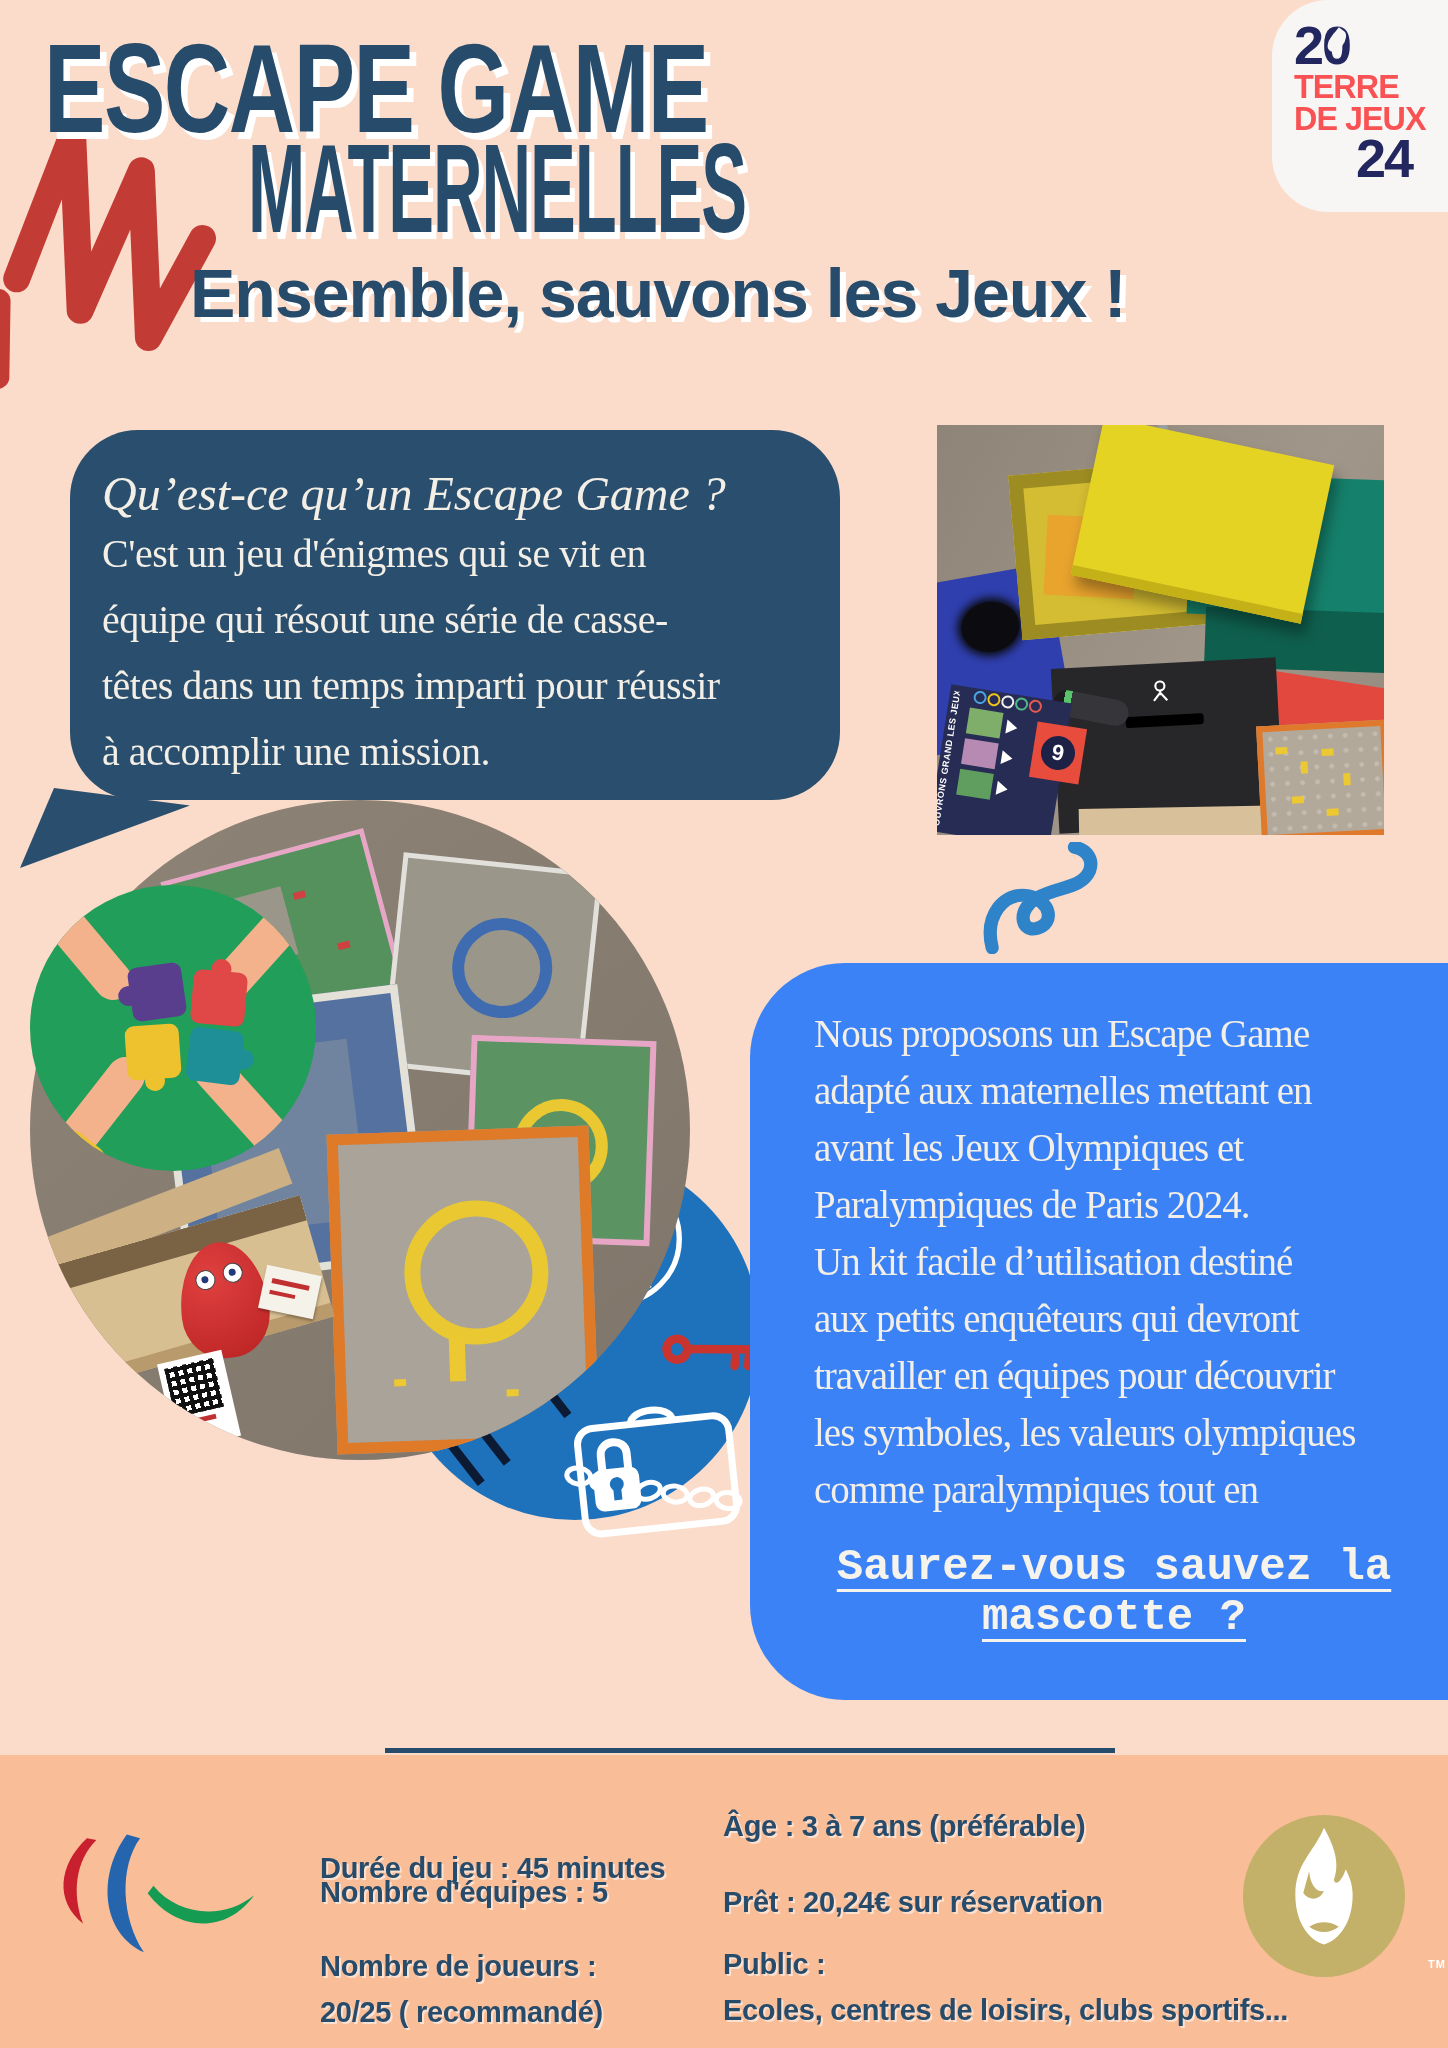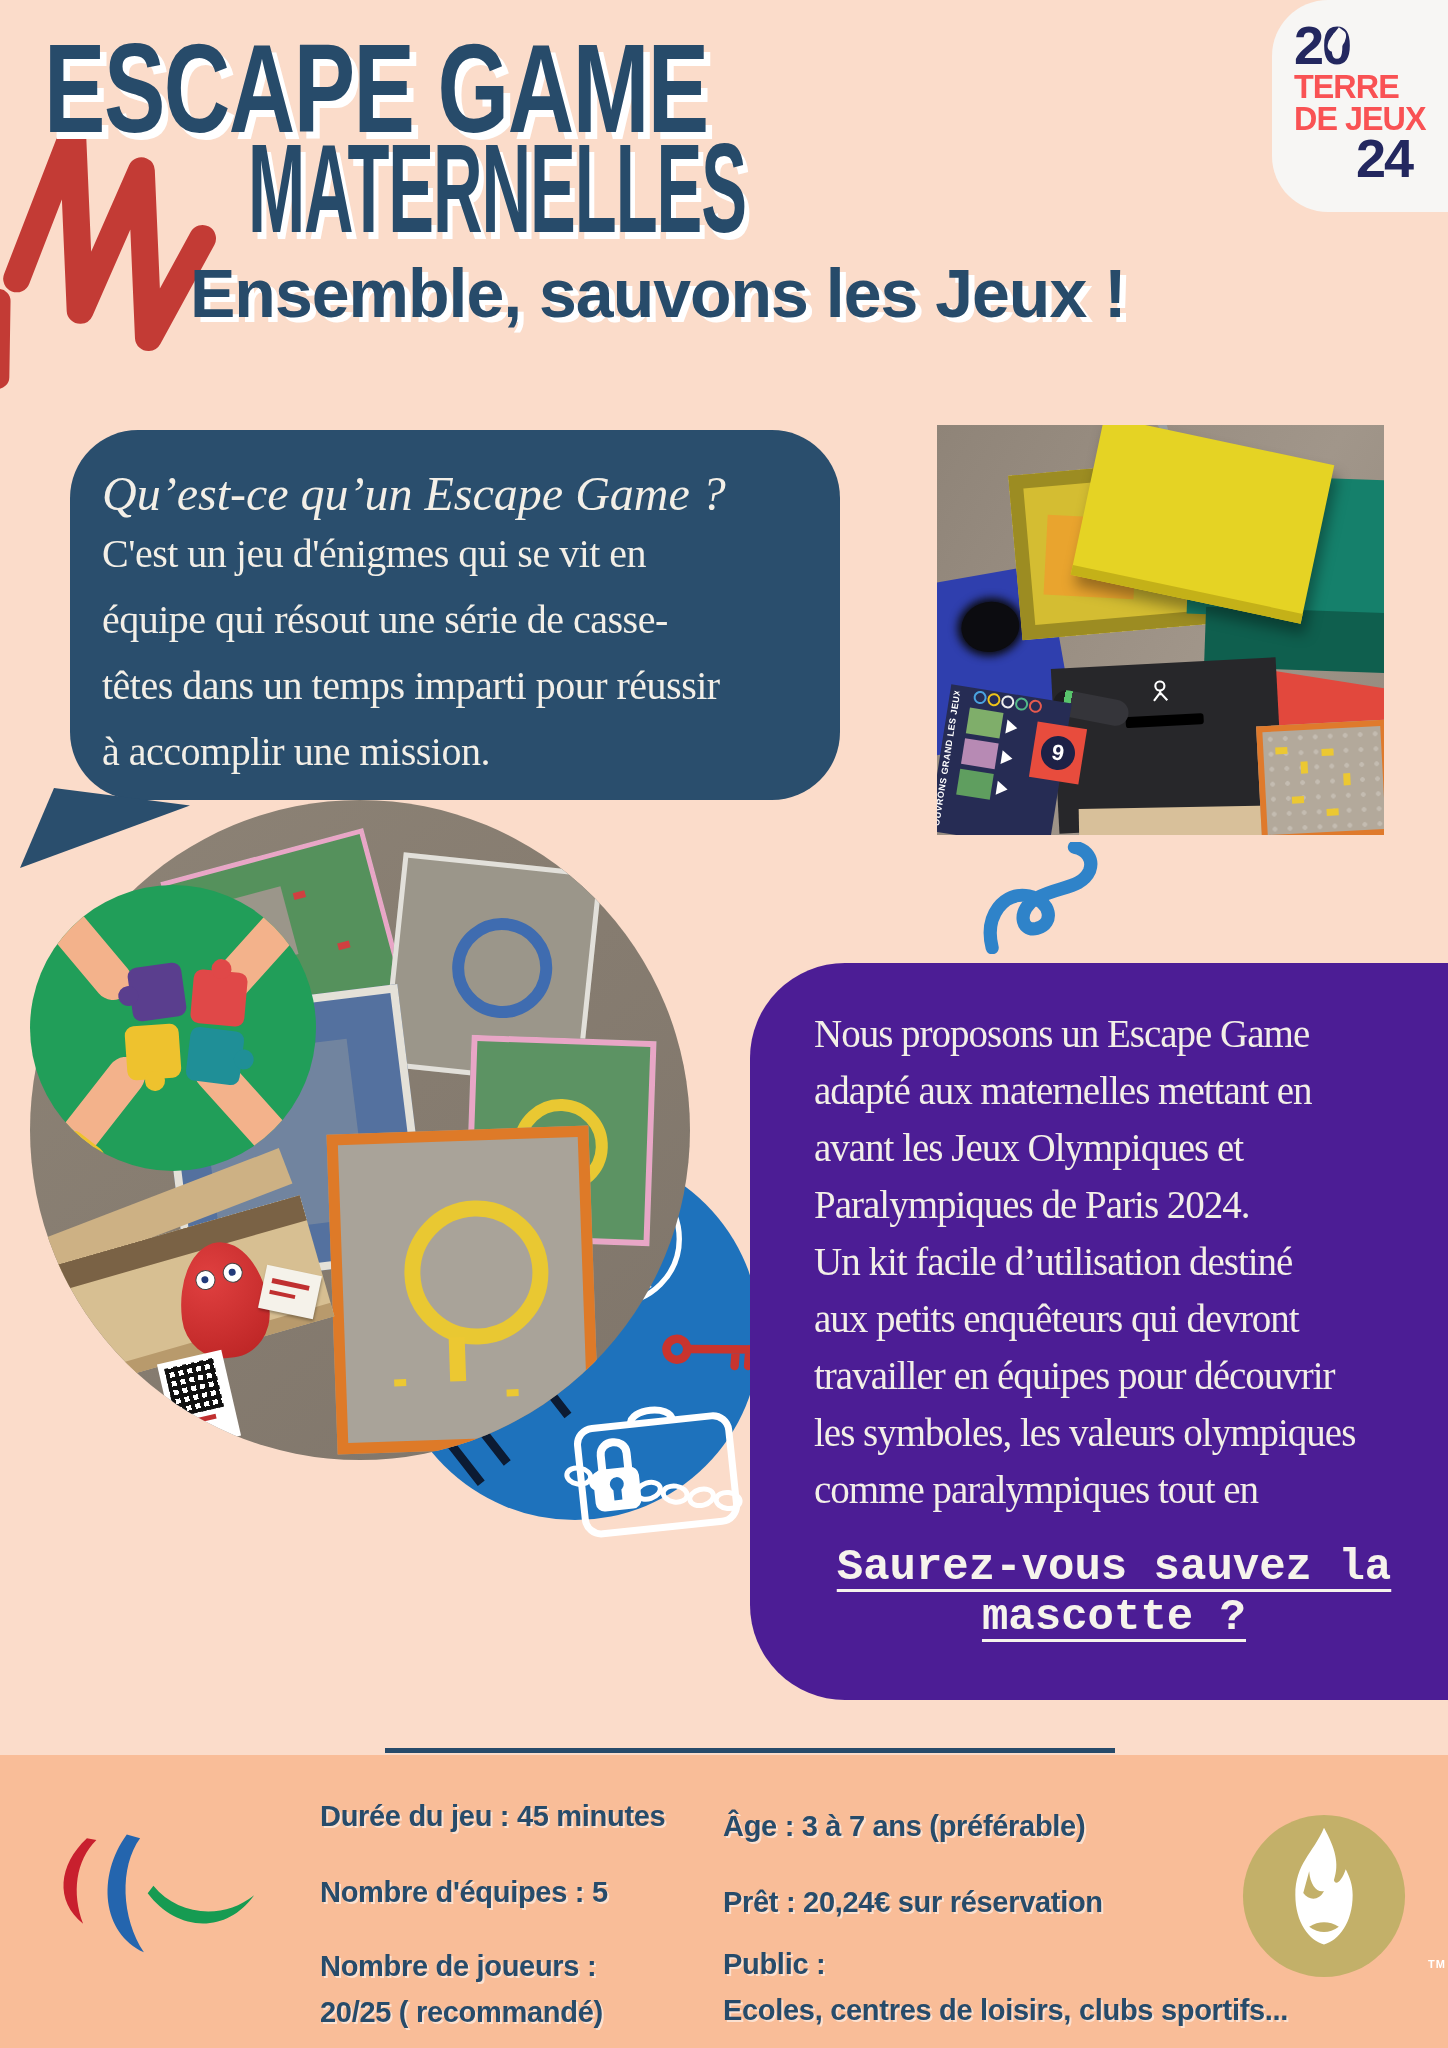--- a/index.html
+++ b/index.html
@@ -93,21 +93,21 @@
   .meye i{position:absolute;left:5px;top:5px;width:7px;height:7px;background:#223a7a;border-radius:50%;display:block;}
   .tag{left:232px;top:470px;width:56px;height:44px;background:#f5f2ea;transform:rotate(12deg);box-shadow:1px 2px 3px rgba(0,0,0,.3);}
   .tag i{position:absolute;left:8px;top:12px;width:38px;height:5px;background:#c03030;display:block;}
   .tag em{position:absolute;left:8px;top:24px;width:26px;height:4px;background:#c03030;display:block;}
   .qr-card{left:136px;top:556px;width:66px;height:88px;background:#fff;transform:rotate(-13deg);padding:6px;box-sizing:border-box;}
   .qr{width:50px;height:50px;background-image:repeating-linear-gradient(0deg,#111 0 4px,transparent 4px 9px),
       repeating-linear-gradient(90deg,#111 0 4px,transparent 4px 9px);background-color:#fff;}
   .qr-txt{margin-top:5px;width:40px;height:5px;background:#c03030;}
 
   
-  .offer{left:750px;top:963px;width:698px;height:737px;background:#4c1d95;border-radius:95px 0 0 95px;
+  .offer{left:750px;top:963px;width:698px;height:737px;background:#3b82f6;border-radius:95px 0 0 95px;
          padding:42px 34px 0 64px;box-sizing:border-box;z-index:5;}
   .offer-line{font-family:"Liberation Serif",serif;font-size:39px;color:#f3efe7;line-height:57px;letter-spacing:-1px;white-space:nowrap;}
   .offer-cta{margin-top:24px;text-align:center;font-family:Liberation Mono, monospace;font-size:44px;font-weight:bold;color:#f6f3ec;
              text-decoration:underline;text-underline-offset:10px;text-decoration-thickness:3px;}
   #squiggle{left:982px;top:842px;width:132px;height:112px;z-index:4;}
 
   
   .band{left:0;top:1755px;width:1448px;height:293px;background:#f9bd98;}
   .divider{left:385px;top:1748px;width:730px;height:5px;background:#274b6a;}
   .detail{position:absolute;font-weight:bold;font-size:29px;color:#274b6a;text-shadow:2px 2px 0 rgba(255,255,255,.55);white-space:nowrap;letter-spacing:-.3px;}
@@ -324,21 +324,21 @@
     <div class="offer-line">aux petits enquêteurs qui devront</div>
     <div class="offer-line">travailler en équipes pour découvrir</div>
     <div class="offer-line">les symboles, les valeurs olympiques</div>
     <div class="offer-line">comme paralympiques tout en</div>
     <div class="offer-cta">Saurez-vous sauvez la mascotte ?</div>
   </div>
 
   <div class="abs band"></div>
   <div class="abs divider"></div>
 
-  <div class="detail" style="left:320px;top:1800px;">Durée du jeu : 45 minutes</div>
+  <div class="detail" style="left:320px;top:1852px;">Durée du jeu : 45 minutes</div>
   <div class="detail" style="left:320px;top:1876px;">Nombre d'équipes : 5</div>
   <div class="detail" style="left:320px;top:1950px;">Nombre de joueurs :</div>
   <div class="detail" style="left:320px;top:1996px;">20/25 ( recommandé)</div>
 
   <div class="detail" style="left:723px;top:1810px;">Âge : 3 à 7 ans (préférable)</div>
   <div class="detail" style="left:723px;top:1886px;">Prêt : 20,24€ sur réservation</div>
   <div class="detail" style="left:723px;top:1948px;">Public :</div>
   <div class="detail" style="left:723px;top:1994px;">Ecoles, centres de loisirs, clubs sportifs...</div>
 
   <svg id="agitos" class="abs" viewBox="0 0 240 140">

